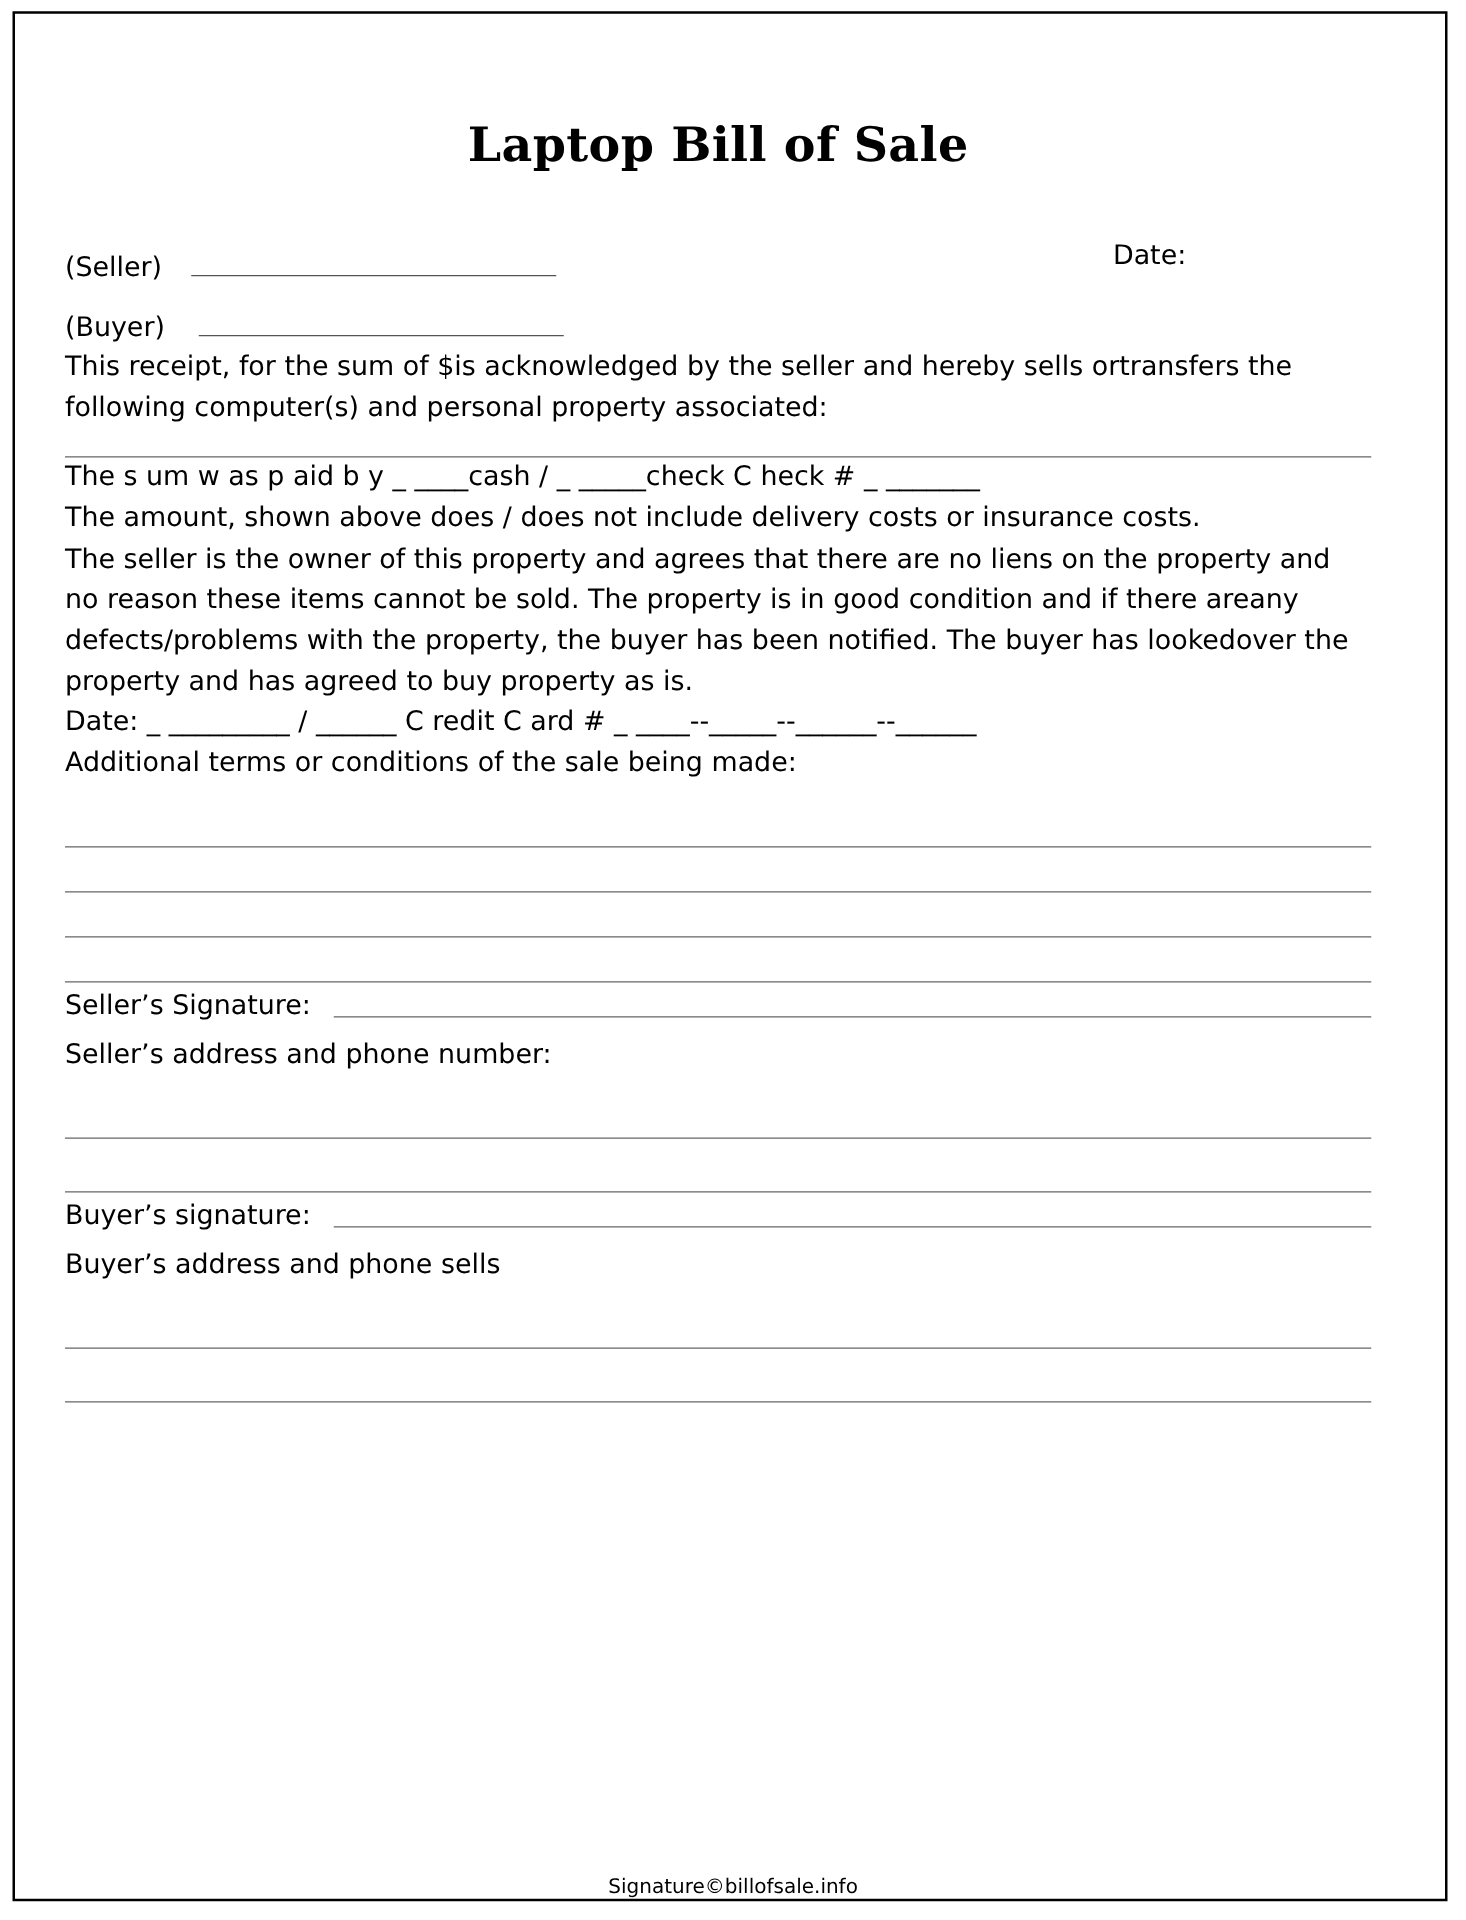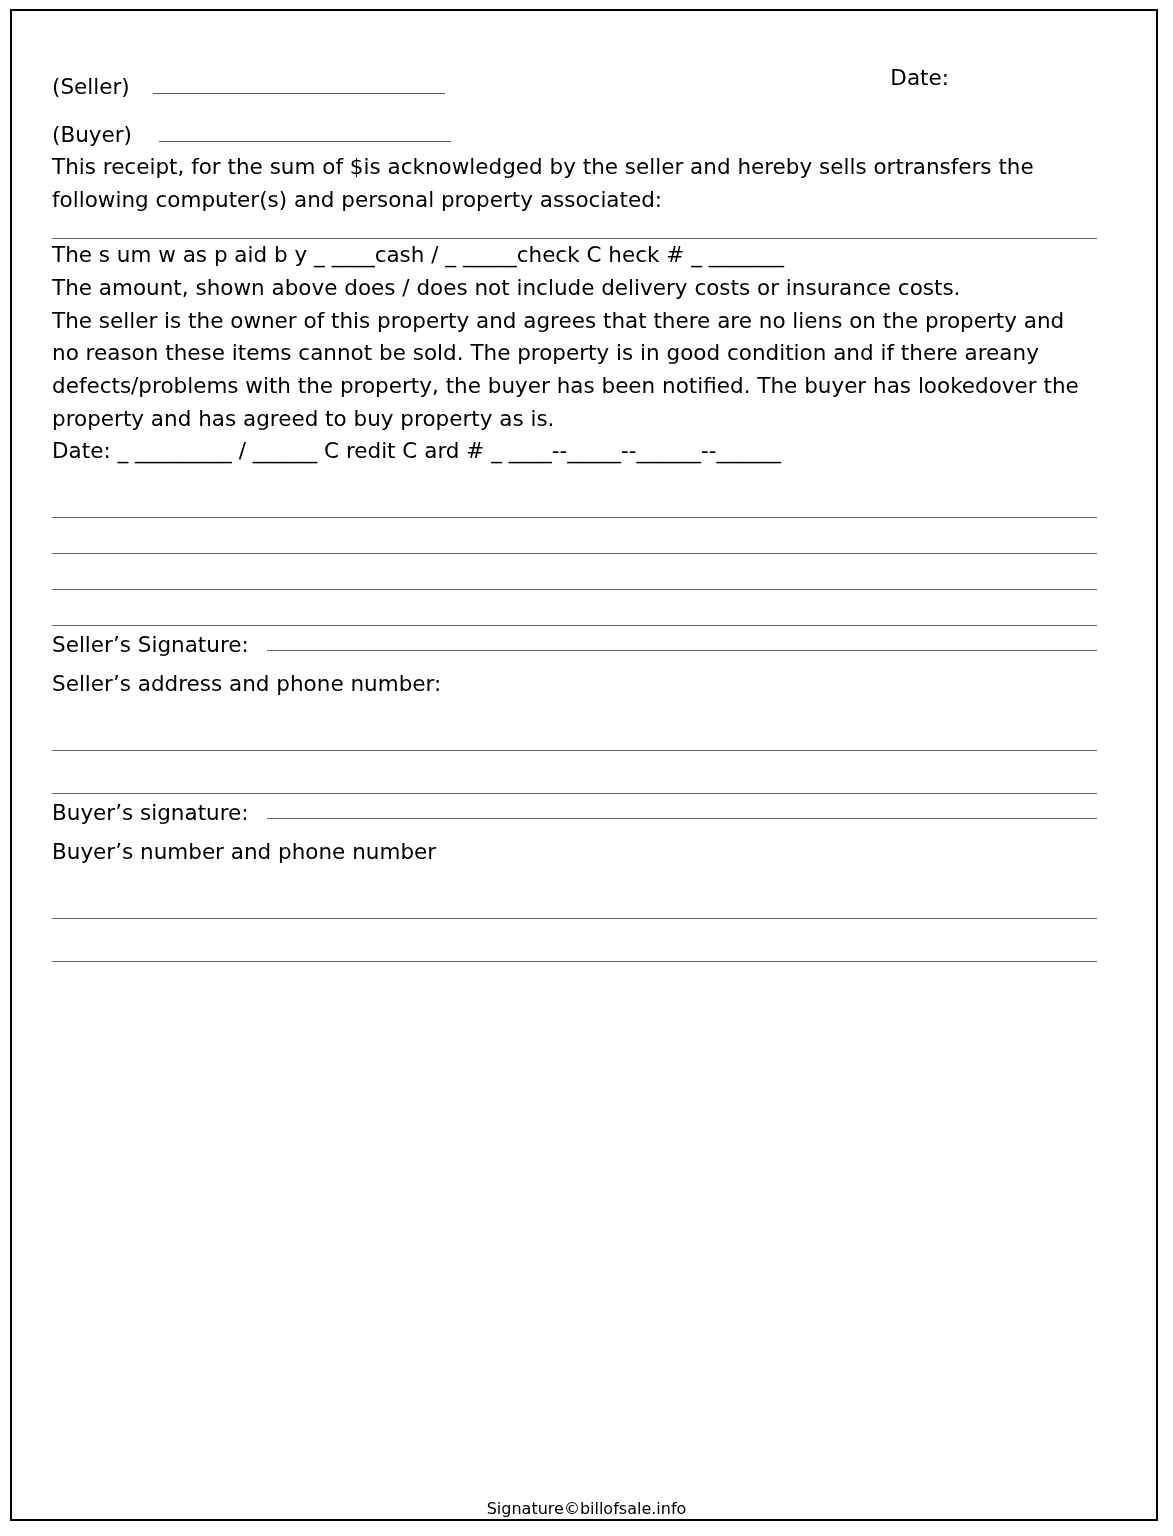--- a/index.html
+++ b/index.html
@@ -87,21 +87,21 @@
   .para-4 { margin-top: 18px; }
   .blank-lines { margin-top: 14px; }
   .blank-lines .bl {
     border-bottom: 1.3px solid #666;
     height: 35px;
   }
   .sig-row {
     margin-top: 6px;
     font-size: 21.5px;
     display: flex;
-    align-items: flex-start;
+    align-items: center;
   }
   .sig-row .sig-line {
     flex: 1;
     border-bottom: 1.3px solid #666;
     height: 18px;
     margin-left: 18px;
   }
   .addr-label {
     font-size: 21.5px;
     margin-top: 14px;
@@ -120,20 +120,21 @@
     font-size: 16px;
   }
   .mono-blank { letter-spacing: 0; }
 </style>
 </head>
 <body>
 
 <div class="page">
   <div class="inner">
 
+    <h1 class="title">Laptop Bill of Sale</h1>
 
     <div class="row-seller">
       <span class="lbl">(Seller)</span>
       <span class="fill-line seller-line"></span>
       <span class="date-top">Date:</span>
     </div>
 
     <div class="row-buyer">
       <span class="lbl">(Buyer)</span>
       <span class="fill-line buyer-line"></span>
@@ -144,20 +145,21 @@
     <hr class="hr-thin">
 
     <p class="body line-sp mono-blank">The  s um  w as  p aid  b y  _ ____cash  /  _ _____check  C heck  #  _ _______</p>
 
     <p class="body para-2">The amount, shown above does / does not include delivery costs or insurance costs.</p>
 
     <p class="body para-3">The seller is the owner of this property and agrees that there are no liens on the property and no reason these items cannot be sold. The property is in good condition and if there areany defects/problems with the property, the buyer has been notified. The buyer has lookedover the property and has agreed to buy property as is.</p>
 
     <p class="body line-sp mono-blank">Date:  _ _________  /   ______   C redit  C ard  #  _ ____--_____--______--______</p>
 
+    <p class="body para-4">Additional terms or conditions of the sale being made:</p>
 
     <div class="blank-lines">
       <div class="bl"></div>
       <div class="bl"></div>
       <div class="bl"></div>
       <div class="bl"></div>
     </div>
 
     <div class="sig-row">
       <span>Seller’s Signature:</span>
@@ -169,21 +171,21 @@
     <div class="addr-lines">
       <div class="bl"></div>
       <div class="bl"></div>
     </div>
 
     <div class="sig-row">
       <span>Buyer’s signature:</span>
       <span class="sig-line"></span>
     </div>
 
-    <div class="addr-label">Buyer’s number and phone number</div>
+    <div class="addr-label">Buyer’s address and phone sells</div>
 
     <div class="addr-lines">
       <div class="bl"></div>
       <div class="bl"></div>
     </div>
 
   </div>
 </div>
 
 <div class="footer">Signature©billofsale.info</div>

